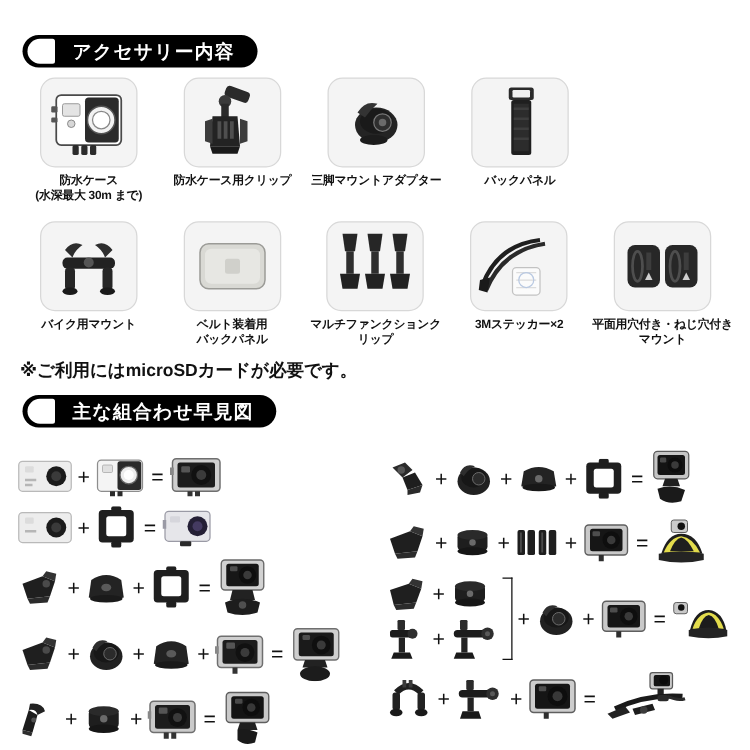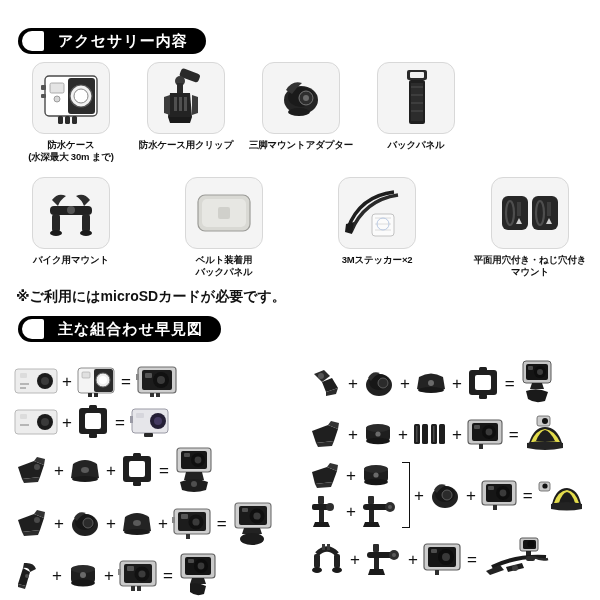--- a/index.html
+++ b/index.html
@@ -155,21 +155,21 @@
             <rect x="15" y="28" width="12" height="2" fill="#3d3d3d"></rect>
             <rect x="15" y="36" width="12" height="2" fill="#3d3d3d"></rect>
             <rect x="15" y="44" width="12" height="2" fill="#3d3d3d"></rect>
           </svg>
         </div>
         <div class="acc-label">バックパネル</div>
       </div>
 
     </div>
 
-    <div class="acc-row" style="margin-top:14px;justify-content:space-between;">
+    <div class="acc-row" style="margin-top:14px;">
 
       <div class="acc-cell">
         <div class="tile">
           <svg width="70" height="54" viewBox="0 0 70 54">
             <rect x="14" y="20" width="42" height="9" rx="4" fill="#222"></rect>
             <path d="M16 14 Q22 6 30 10 Q24 14 22 20 Z" fill="#2d2d2d"></path>
             <path d="M54 14 Q48 6 40 10 Q46 14 48 20 Z" fill="#2d2d2d"></path>
             <rect x="16" y="28" width="8" height="18" rx="3" fill="#262626"></rect>
             <rect x="46" y="28" width="8" height="18" rx="3" fill="#262626"></rect>
             <ellipse cx="20" cy="47" rx="6" ry="3" fill="#1a1a1a"></ellipse>
@@ -185,20 +185,36 @@
           <svg width="64" height="52" viewBox="0 0 64 52">
             <rect x="6" y="8" width="52" height="36" rx="7" fill="#d9d9d4" stroke="#9b9b97" stroke-width="1.2"></rect>
             <rect x="10" y="12" width="44" height="28" rx="5" fill="#e7e7e3"></rect>
             <rect x="26" y="20" width="12" height="12" rx="2" fill="#d0d0cb"></rect>
           </svg>
         </div>
         <div class="acc-label">ベルト装着用
 バックパネル</div>
       </div>
 
+      <div class="acc-cell">
+        <div class="tile">
+          <svg width="72" height="64" viewBox="0 0 72 64">
+            <path d="M10 6 L22 6 L20 20 L12 20 Z" fill="#262626"></path>
+            <rect x="13" y="20" width="6" height="18" fill="#2e2e2e"></rect>
+            <path d="M8 38 L24 38 L22 50 L10 50 Z" fill="#222"></path>
+            <path d="M30 6 L42 6 L40 20 L32 20 Z" fill="#262626"></path>
+            <rect x="33" y="20" width="6" height="18" fill="#2e2e2e"></rect>
+            <path d="M28 38 L44 38 L42 50 L30 50 Z" fill="#222"></path>
+            <path d="M50 6 L62 6 L60 20 L52 20 Z" fill="#262626"></path>
+            <rect x="53" y="20" width="6" height="18" fill="#2e2e2e"></rect>
+            <path d="M48 38 L64 38 L62 50 L50 50 Z" fill="#222"></path>
+          </svg>
+        </div>
+        <div class="acc-label">マルチファンクションクリップ</div>
+      </div>
 
       <div class="acc-cell">
         <div class="tile">
           <svg width="70" height="58" viewBox="0 0 70 58">
             <path d="M6 44 Q18 12 52 8" fill="none" stroke="#1e1e1e" stroke-width="3.4"></path>
             <path d="M9 48 Q22 16 56 11" fill="none" stroke="#2a2a2a" stroke-width="3.4"></path>
             <path d="M4 40 L12 38 L10 50 L3 48 Z" fill="#1a1a1a"></path>
             <rect x="30" y="30" width="22" height="22" rx="3" fill="#fbfbfb" stroke="#c2c2c2" stroke-width="1"></rect>
             <path d="M33 34 L49 34 M33 40 L49 40 M33 46 L49 46" stroke="#dcdcdc" stroke-width="1"></path>
             <circle cx="41" cy="40" r="6" fill="none" stroke="#b9c9e2" stroke-width="1"></circle>

